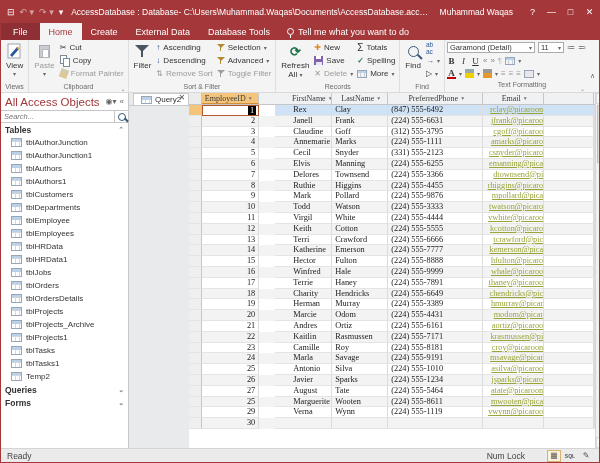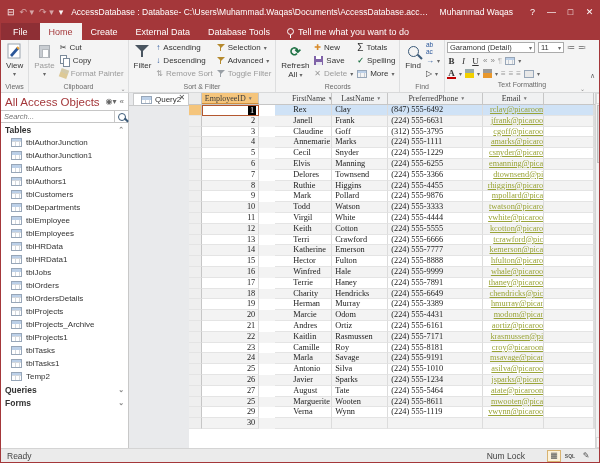--- a/index.html
+++ b/index.html
@@ -559,21 +559,21 @@
                 <div class="gc cph">(224) 555-1111</div>
                 <div class="gc cem"><span class="email">amarks@picaro</span></div>
                 <div class="gc cf1"></div>
                 <div class="gc cf2"></div>
               </div>
               <div class="grow">
                 <div class="gc csel"></div>
                 <div class="gc cid">5</div>
                 <div class="gc cfn">Cecil</div>
                 <div class="gc cln">Snyder</div>
-                <div class="gc cph">(224) 555-1229</div>
+                <div class="gc cph">(331) 555-2123</div>
                 <div class="gc cem"><span class="email">csnyder@picaro</span></div>
                 <div class="gc cf1"></div>
                 <div class="gc cf2"></div>
               </div>
               <div class="grow alt">
                 <div class="gc csel"></div>
                 <div class="gc cid">6</div>
                 <div class="gc cfn">Elvis</div>
                 <div class="gc cln">Manning</div>
                 <div class="gc cph">(224) 555-6255</div>

